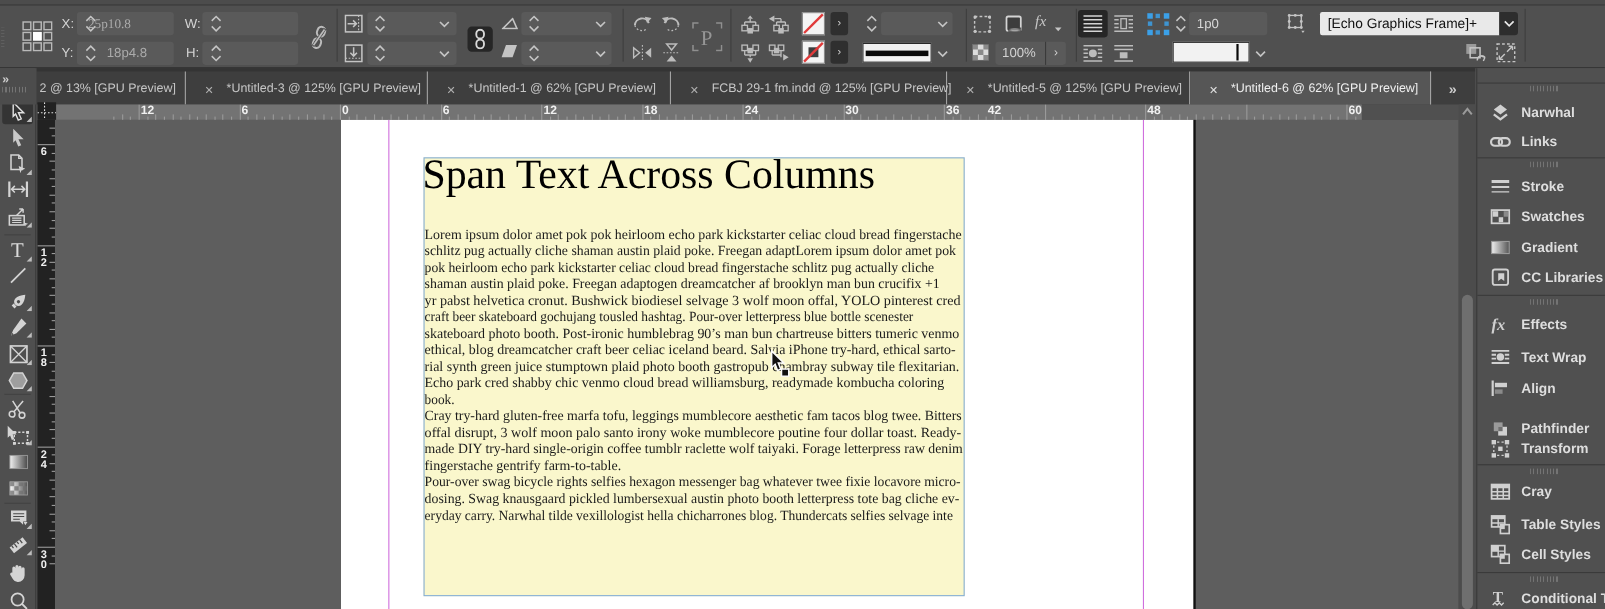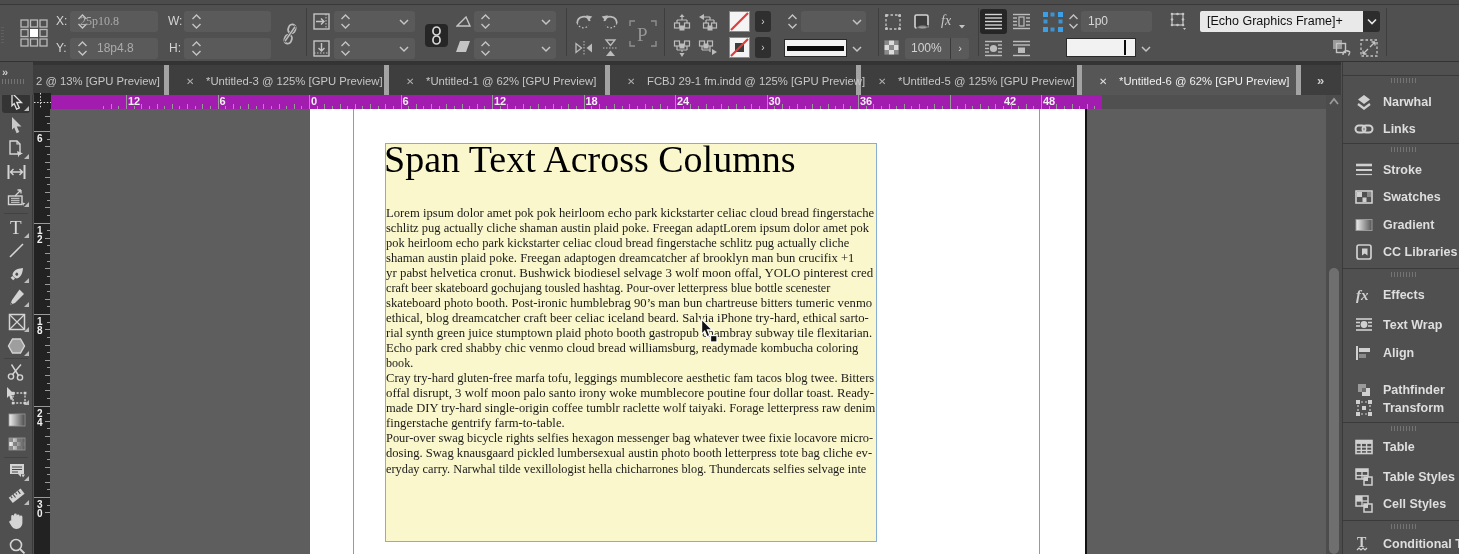--- a/index.html
+++ b/index.html
@@ -8,26 +8,26 @@
 
 #cpanel{position:absolute;left:0;top:0;width:1459px;height:62px;background:#505050;border-bottom:1px solid #333333;box-sizing:border-box;}
 #topstrip{position:absolute;left:0;top:0;width:1459px;height:4px;background:#4c4c4c;border-bottom:1px solid #393939;}
 .fld{position:absolute;background:#5a5a5a;border-radius:3px;height:21px;}
 .lbl{position:absolute;color:#d4d4d4;font-size:12px;line-height:12px;}
 .ftx{position:absolute;color:#ababab;font-size:12px;line-height:21px;}
 .vsep{position:absolute;top:8px;height:48px;width:1px;background:#3e3e3e;}
 .ic{position:absolute;}
 
 #tabbar{position:absolute;left:33px;top:62px;width:1308px;height:33px;background:#3e3e3e;border-top:3px solid #343434;box-sizing:border-box;}
-.tab{position:absolute;top:0;height:30px;border-right:5px solid #a3a3a3;color:#c6c6c6;font-size:11.3px;box-sizing:border-box;}
+.tab{position:absolute;top:0;height:30px;border-right:1px solid #a3a3a3;color:#c6c6c6;font-size:11.3px;box-sizing:border-box;}
 .tab .tx{position:absolute;top:10px;white-space:nowrap;}
 .tab .x{position:absolute;top:11px;color:#b0b0b0;font-size:10px;}
 #tabactive{background:#565656;color:#f0f0f0;}
 
-#hruler{position:absolute;left:34px;top:95px;width:1068px;height:14px;background:#a21caf;overflow:hidden;}
+#hruler{position:absolute;left:34px;top:95px;width:1204px;height:14px;background:#737373;overflow:hidden;}
 #vruler{position:absolute;left:34px;top:109px;width:16px;height:445px;background:#222222;overflow:hidden;}
 #rcorner{position:absolute;left:34px;top:93px;width:17px;height:16px;background:#222222;}
 .htick{position:absolute;width:1px;background:#9a9a9a;}
 .hnum{position:absolute;top:0px;color:#f0f0f0;font-size:11px;font-weight:bold;line-height:13px;}
 .vtick{position:absolute;height:1px;background:#9a9a9a;}
 .vnum{position:absolute;left:3px;color:#f0f0f0;font-size:10px;font-weight:bold;line-height:9px;}
 
 #tools{position:absolute;left:0;top:62px;width:33px;height:492px;background:#4f4f4f;border-right:1px solid #3a3a3a;box-sizing:border-box;}
 .tsep{position:absolute;left:4px;width:24px;height:1px;background:#424242;}
 
@@ -552,21 +552,21 @@
     <div class="htick" style="left:846.9px;top:11px;height:3px;"></div>
     <div class="htick" style="left:854.5px;top:9px;height:5px;"></div>
     <div class="htick" style="left:862.1px;top:11px;height:3px;"></div>
     <div class="htick" style="left:869.8px;top:9px;height:5px;"></div>
     <div class="htick" style="left:877.4px;top:11px;height:3px;"></div>
     <div class="htick" style="left:885.0px;top:9px;height:5px;"></div>
     <div class="htick" style="left:892.6px;top:11px;height:3px;"></div>
     <div class="htick" style="left:900.3px;top:9px;height:5px;"></div>
     <div class="htick" style="left:907.9px;top:11px;height:3px;"></div>
     <div class="htick" style="left:915.5px;top:0px;height:14px;"></div>
-    <div class="hnum" style="left:970px;">42</div>
+    <div class="hnum" style="left:864px;">42</div>
     <div class="htick" style="left:923.1px;top:11px;height:3px;"></div>
     <div class="htick" style="left:930.8px;top:9px;height:5px;"></div>
     <div class="htick" style="left:938.4px;top:11px;height:3px;"></div>
     <div class="htick" style="left:946.0px;top:9px;height:5px;"></div>
     <div class="htick" style="left:953.6px;top:11px;height:3px;"></div>
     <div class="htick" style="left:961.3px;top:9px;height:5px;"></div>
     <div class="htick" style="left:968.9px;top:11px;height:3px;"></div>
     <div class="htick" style="left:976.5px;top:9px;height:5px;"></div>
     <div class="htick" style="left:984.1px;top:11px;height:3px;"></div>
     <div class="htick" style="left:991.8px;top:9px;height:5px;"></div>
@@ -986,21 +986,21 @@
   <div class="dsep" style="top:360px;"></div>
   <div class="grip" style="top:364px;"></div>
   <div class="ditem" style="top:374px;height:20px;line-height:20px;">
     <svg width="20" height="20" viewBox="0 0 20 20">
         <rect x="2" y="3.5" width="16" height="13" fill="none" stroke="#d0d0d0" stroke-width="1.6"></rect>
         <rect x="2" y="3.5" width="16" height="3.4" fill="#d0d0d0"></rect>
         <line x1="2" y1="10" x2="18" y2="10" stroke="#d0d0d0" stroke-width="1.4"></line>
         <line x1="2" y1="13.4" x2="18" y2="13.4" stroke="#d0d0d0" stroke-width="1.4"></line>
         <line x1="7.3" y1="3.5" x2="7.3" y2="16.5" stroke="#d0d0d0" stroke-width="1.4"></line>
         <line x1="12.6" y1="3.5" x2="12.6" y2="16.5" stroke="#d0d0d0" stroke-width="1.4"></line>
-      </svg><span class="dlbl">Table</span>
+      </svg><span class="dlbl">Cray</span>
   </div>
   <div class="ditem" style="top:404px;height:20px;line-height:20px;">
     <svg width="20" height="20" viewBox="0 0 20 20">
         <rect x="2" y="2" width="12" height="10" fill="none" stroke="#d0d0d0" stroke-width="1.5"></rect>
         <rect x="2" y="2" width="12" height="3" fill="#d0d0d0"></rect>
         <line x1="8" y1="5" x2="8" y2="12" stroke="#d0d0d0" stroke-width="1.3"></line>
         <line x1="2" y1="8.5" x2="14" y2="8.5" stroke="#d0d0d0" stroke-width="1.3"></line>
         <rect x="10" y="10" width="8" height="8" fill="#505050" stroke="#d0d0d0" stroke-width="1.5"></rect>
         <rect x="10" y="10" width="4" height="4" fill="#d0d0d0"></rect>
       </svg><span class="dlbl">Table Styles</span>

